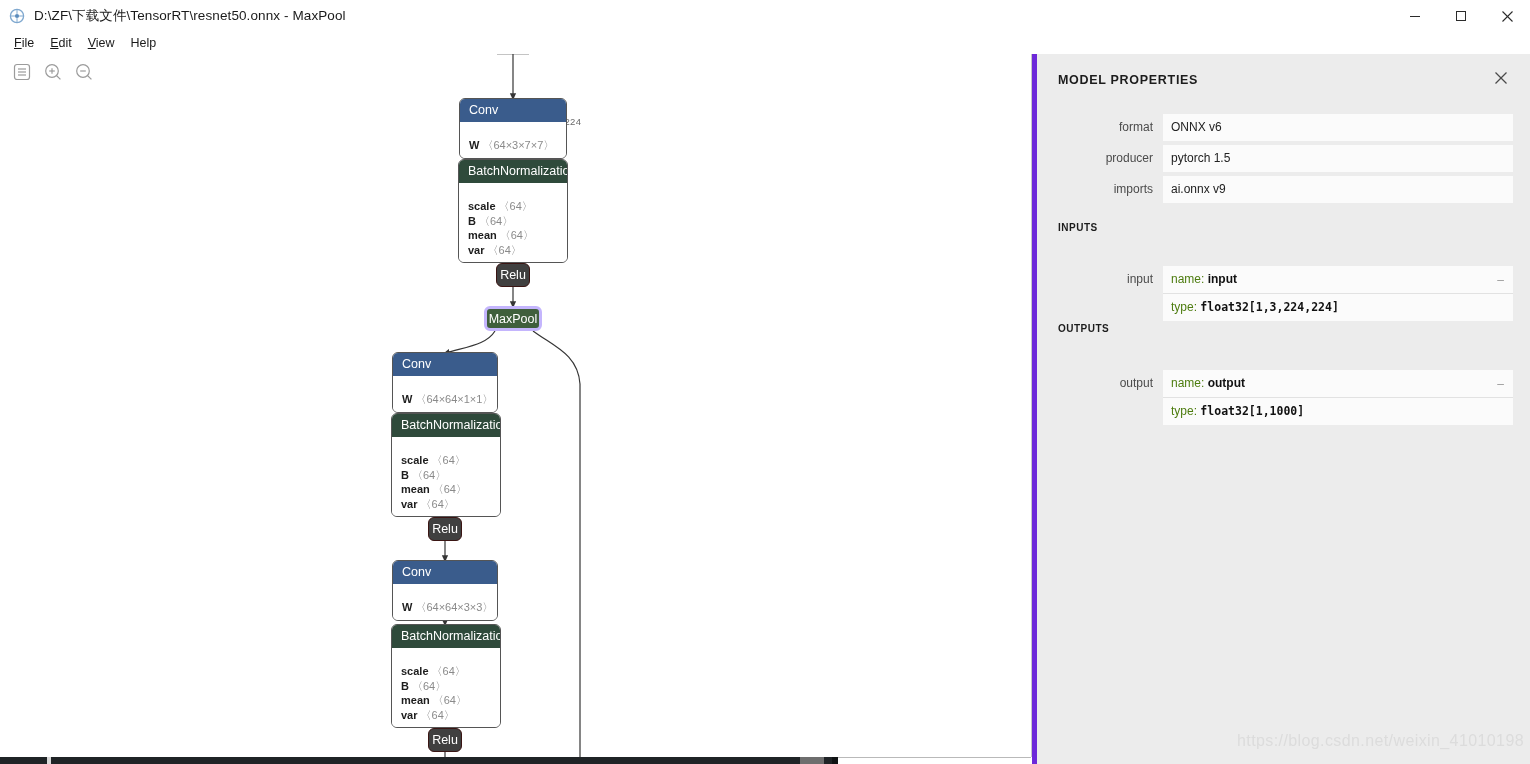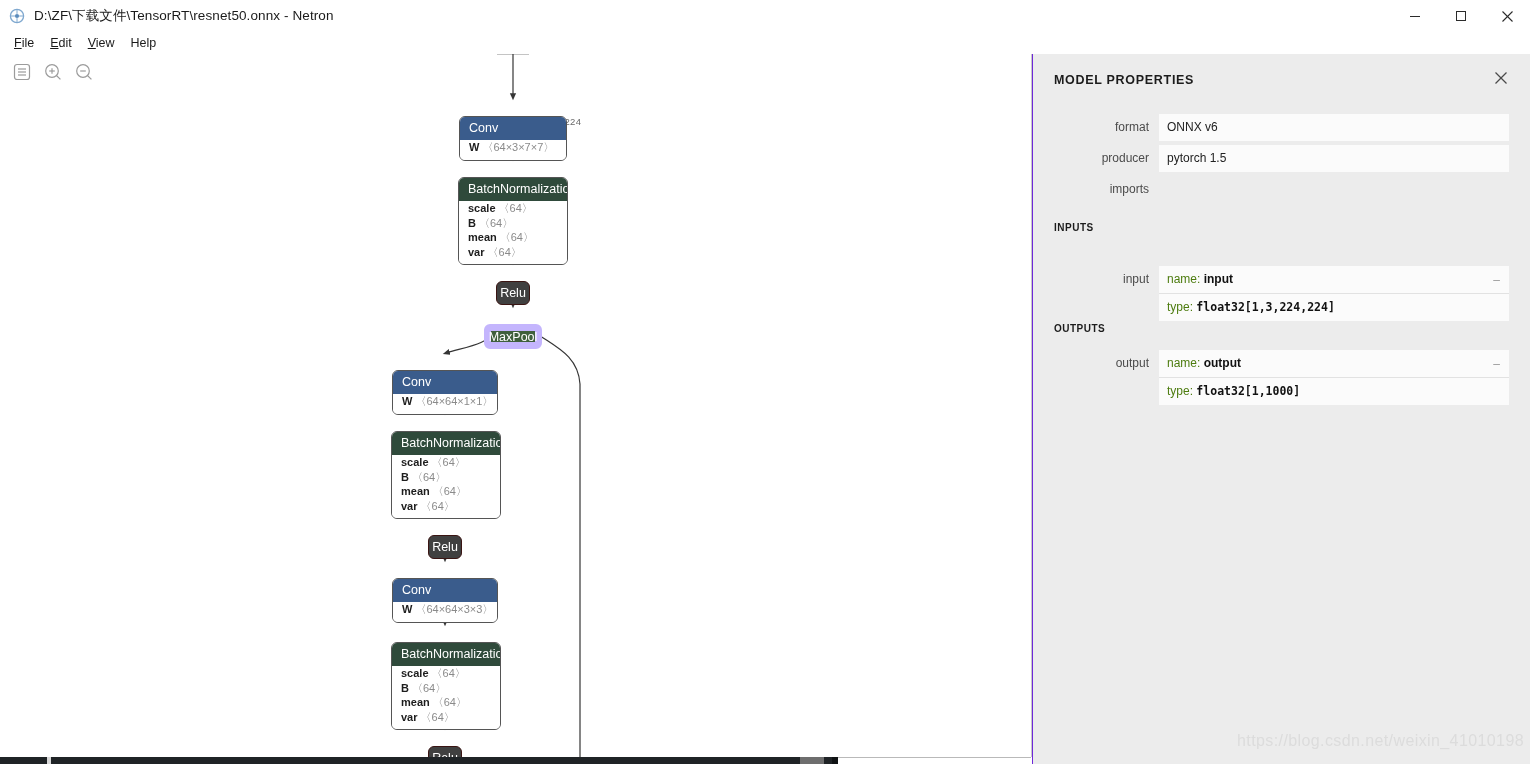--- a/index.html
+++ b/index.html
@@ -110,40 +110,39 @@
     position: absolute; left: 838px; top: 757px;
     width: 193px; height: 1px; background: #b9b9b9;
     z-index: 6;
   }
 
   
   .node {
     position: absolute;
     border-radius: 6px;
     box-sizing: border-box;
-    margin-top: 18px;
   }
   
   .node.composite {
     background: #ffffff;
     border: 1px solid #555555;
     overflow: hidden;
   }
   .node-header {
     font-size: 12.5px;
     color: #ffffff;
     padding: 4px 9px 5px 9px;
     line-height: 14px;
     white-space: nowrap;
   }
   .node-header.conv { background: #3a5c8c; }
   .node-header.bn   { background: #2f4a3b; }
   .node-body {
     background: #ffffff;
-    padding: 0 9px 5px 9px;
+    padding: 16px 9px 5px 9px;
   }
   .attr {
     font-size: 11px;
     line-height: 14.5px;
     color: #1d1d1d;
     white-space: nowrap;
     font-weight: bold;
   }
   .attr .dim {
     color: #8a8a8a;
@@ -151,42 +150,42 @@
     margin-left: 3px;
   }
   
   .node.simple {
     display: flex; align-items: center; justify-content: center;
     font-size: 12.5px;
     color: #ffffff;
     border-radius: 6px;
   }
   .node.simple.relu    { background: #404040; border: 1px solid #3a1513; }
-  .node.simple.maxpool { background: #3f5f3c; border: 7px solid #c4b5fd; }
+  .node.simple.maxpool { background: #3f5f3c; border: 3px solid #c4b5fd; }
 
   
   .edge-label {
     position: absolute;
     font-size: 9.5px;
     color: #6b6b6b;
     letter-spacing: 0.3px;
     white-space: nowrap;
   }
   .graph-svg {
     position: absolute; left: 0; top: 0;
     width: 1031px; height: 703px;
     pointer-events: none;
   }
 
   
   .panel {
     position: absolute; left: 1032px; top: 54px;
     width: 498px; height: 710px;
     background: #ececec;
-    border-left: 1px solid #6d28d9;
+    border-left: 5px solid #6d28d9;
     box-sizing: border-box;
   }
   .panel-title {
     position: absolute; left: 21px; top: 19px;
     font-size: 12.5px; font-weight: bold;
     letter-spacing: 0.7px;
     color: #1c1c1c;
   }
   .panel-close {
     position: absolute; right: 19px; top: 14px;
@@ -266,21 +265,21 @@
     <span class="titlebar-icon">
       <svg width="16" height="16" viewBox="0 0 16 16">
         <circle cx="8" cy="8" r="6.6" fill="none" stroke="#7fa8cf" stroke-width="1.3"></circle>
         <circle cx="8" cy="8" r="2.1" fill="#5b8cbc"></circle>
         <line x1="8" y1="1.4" x2="8" y2="5.9" stroke="#7fa8cf" stroke-width="1"></line>
         <line x1="8" y1="10.1" x2="8" y2="14.6" stroke="#7fa8cf" stroke-width="1"></line>
         <line x1="1.4" y1="8" x2="5.9" y2="8" stroke="#7fa8cf" stroke-width="1"></line>
         <line x1="10.1" y1="8" x2="14.6" y2="8" stroke="#7fa8cf" stroke-width="1"></line>
       </svg>
     </span>
-    <span class="titlebar-title">D:\ZF\下载文件\TensorRT\resnet50.onnx - Netron</span>
+    <span class="titlebar-title">D:\ZF\下载文件\TensorRT\resnet50.onnx - MaxPool</span>
 
     <div class="winbtns">
       <div class="winbtn">
         <svg width="12" height="12" viewBox="0 0 12 12">
             <line x1="1" y1="6.5" x2="11" y2="6.5" stroke="#2b2b2b" stroke-width="1"></line>
           </svg>
       </div>
       <div class="winbtn">
         <svg width="12" height="12" viewBox="0 0 12 12">
             <rect x="1.5" y="1.5" width="9" height="9" fill="none" stroke="#2b2b2b" stroke-width="1"></rect>
@@ -463,40 +462,43 @@
 
     <div class="prop-row" style="left:14px; top:91px;">
       <div class="prop-label">producer</div>
       <div class="prop-value-box">
         <div class="prop-value">pytorch 1.5</div>
       </div>
     </div>
 
     <div class="prop-row" style="left:14px; top:122px;">
       <div class="prop-label">imports</div>
+      <div class="prop-value-box">
+        <div class="prop-value">ai.onnx v9</div>
+      </div>
     </div>
 
     <div class="section-head" style="top:168px;">INPUTS</div>
     <div class="prop-row" style="left:14px; top:198px;margin-top:14px;">
       <div class="prop-label">input</div>
       <div class="prop-value-box">
         <div class="prop-value withborder">
           <span class="k">name:</span>
           <span class="b">input</span>
           <span class="collapse-dash">–</span>
         </div>
         <div class="prop-value">
           <span class="k">type:</span>
           <span class="mono">float32[1,3,224,224]</span>
         </div>
       </div>
     </div>
 
     <div class="section-head" style="top:269px;">OUTPUTS</div>
-    <div class="prop-row" style="left:14px; top:296px;">
+    <div class="prop-row" style="left:14px; top:316px;">
       <div class="prop-label">output</div>
       <div class="prop-value-box">
         <div class="prop-value withborder">
           <span class="k">name:</span>
           <span class="b">output</span>
           <span class="collapse-dash">–</span>
         </div>
         <div class="prop-value">
           <span class="k">type:</span>
           <span class="mono">float32[1,1000]</span>

